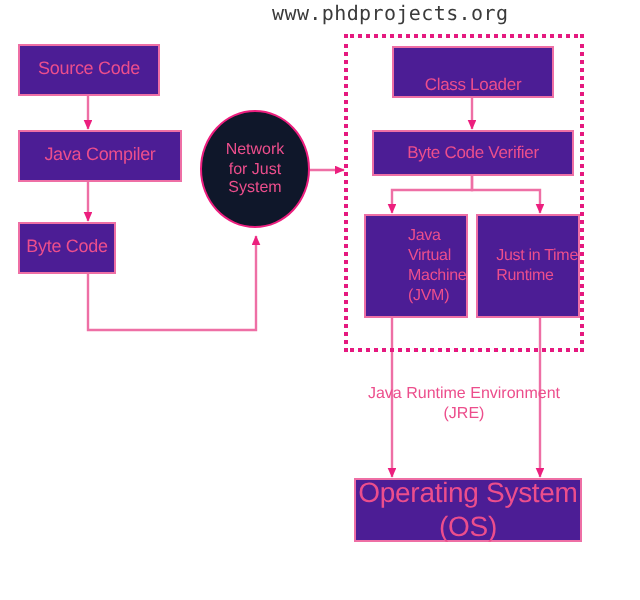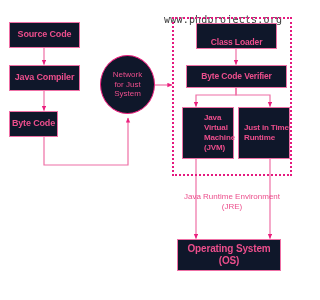--- a/index.html
+++ b/index.html
@@ -19,29 +19,28 @@
     position: absolute;
     left: 0;
     top: 0;
     width: 300px;
     height: 300px;
   }
   .node {
     position: absolute;
     box-sizing: border-box;
     border: 1px solid #ee6fa5;
-    background: #0f172a;
+    background: #4c1d95;
     color: #ec4e8c;
     display: flex;
     align-items: center;
     justify-content: center;
     text-align: center;
     line-height: 1.25;
     letter-spacing: -0.15px;
-    font-weight: bold;
   }
   .node.left-text {
     justify-content: flex-start;
     text-align: left;
     padding-left: 5px;
   }
   .circle-node {
     position: absolute;
     box-sizing: border-box;
     border: 1px solid #ec1f7e;
@@ -75,21 +74,21 @@
     text-align: center;
     line-height: 1.3;
     white-space: nowrap;
   }
 </style>
 </head>
 <body>
 
 <div id="canvas">
 
-  <div class="watermark" style="left:164px; top:2px;margin-top:12px;">www.phdprojects.org</div>
+  <div class="watermark" style="left:136px; top:2px;">www.phdprojects.org</div>
 
   <svg id="svg-layer" viewBox="0 0 300 300" xmlns="http://www.w3.org/2000/svg">
     <defs>
       <marker id="arrowhead" markerWidth="6" markerHeight="6" refX="4.6" refY="2.2" orient="auto" markerUnits="userSpaceOnUse">
         <path d="M0,0 L5,2.2 L0,4.4 z" fill="#ec1f7e"></path>
       </marker>
     </defs>
 
     <line x1="44" y1="48" x2="44" y2="64.5" stroke="#ee6fa5" stroke-width="1.2" marker-end="url(#arrowhead)"></line>
 
@@ -109,21 +108,21 @@
 
     <line x1="270" y1="159" x2="270" y2="238.5" stroke="#ee6fa5" stroke-width="1.2" marker-end="url(#arrowhead)"></line>
   </svg>
 
   <div class="dotted-region" style="left:172px; top:17px; width:120px; height:159px;"></div>
 
   <div class="node" style="left:9px; top:22px; width:71px; height:26px; font-size:9px;">
     <span>Source Code</span>
   </div>
 
-  <div class="node" style="left:9px; top:65px; width:71px; height:26px; font-size:9px;">
+  <div class="node" style="left:9px; top:65px; width:82px; height:26px; font-size:9px;">
     <span>Java Compiler</span>
   </div>
 
   <div class="node" style="left:9px; top:111px; width:49px; height:26px; font-size:9px;">
     <span>Byte Code</span>
   </div>
 
   <div class="circle-node" style="left:100px; top:55px; width:55px; height:59px; font-size:8px;">
     <div>
       <div>Network</div>
@@ -141,29 +140,29 @@
   </div>
 
   <div class="node left-text" style="left:182px; top:107px; width:52px; height:52px; font-size:8px;padding-left:21px;">
     <div>
       <div>Java Virtual</div>
       <div>Machine</div>
       <div>(JVM)</div>
     </div>
   </div>
 
-  <div class="node left-text" style="left:238px; top:107px; width:52px; height:52px; font-size:8px;">
+  <div class="node left-text" style="left:238px; top:107px; width:52px; height:52px; font-size:8px;justify-content:flex-end;">
     <div>
       <div>Just in Time</div>
       <div>Runtime</div>
     </div>
   </div>
 
   <div class="free-label" style="left:132px; top:192px; width:200px; font-size:8px;">
     <div>Java Runtime Environment</div>
     <div>(JRE)</div>
   </div>
 
-  <div class="node" style="left:177px; top:239px; width:104px; height:32px; font-size:10px;">
+  <div class="node" style="left:177px; top:239px; width:114px; height:32px; font-size:14px;">
     <span>Operating System (OS)</span>
   </div>
 
 </div>
 
 </body></html>

